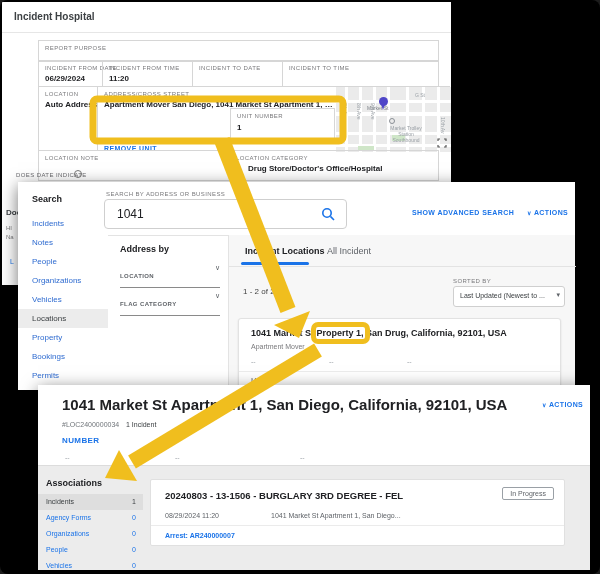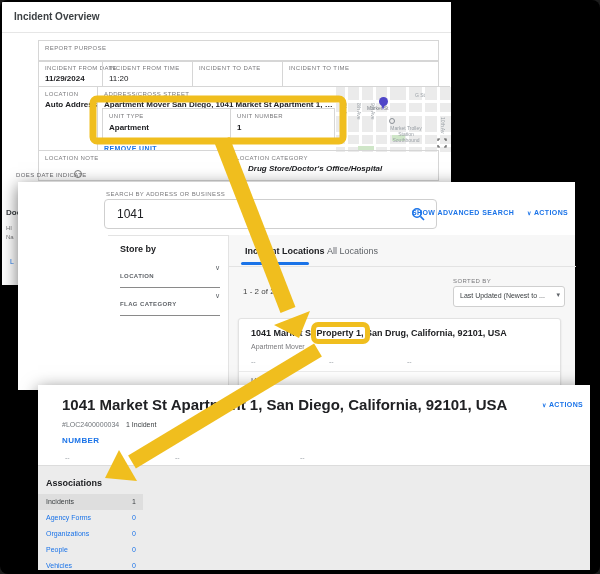--- a/index.html
+++ b/index.html
@@ -22,54 +22,50 @@
   .street-h{position:absolute;background:#fff;left:0;right:0;}
   .street-v{position:absolute;background:#fff;top:0;bottom:0;}
   svg.overlay{position:absolute;left:0;top:0;z-index:60;pointer-events:none;}
 </style>
 </head>
 <body>
 
 <div id="stage">
 
   <div class="win" style="left:2px;top:2px;width:449px;height:283px;">
-    <div class="abs" style="left:12px;top:9px;font-size:10px;font-weight:bold;color:#3c4043;">Incident Overview</div>
+    <div class="abs" style="left:12px;top:9px;font-size:10px;font-weight:bold;color:#3c4043;">Incident Hospital</div>
     <div class="abs" style="left:0;top:30px;width:449px;border-top:1px solid #e6e6e6;"></div>
 
     <div class="cell" style="left:36px;top:38px;width:401px;height:21px;">
       <span class="lbl abs" style="left:6px;top:4px;">REPORT PURPOSE</span>
     </div>
 
     <div class="cell" style="left:36px;top:59px;width:65px;height:26px;">
       <span class="lbl abs" style="left:6px;top:3px;">INCIDENT FROM DATE</span>
-      <span class="val abs" style="left:6px;top:12px;font-weight:bold;">11/29/2024</span>
+      <span class="val abs" style="left:6px;top:12px;font-weight:bold;">06/29/2024</span>
     </div>
     <div class="cell" style="left:100px;top:59px;width:91px;height:26px;">
       <span class="lbl abs" style="left:6px;top:3px;">INCIDENT FROM TIME</span>
-      <span class="val abs" style="left:6px;top:12px;font-weight:normal;">11:20</span>
+      <span class="val abs" style="left:6px;top:12px;font-weight:bold;">11:20</span>
     </div>
     <div class="cell" style="left:190px;top:59px;width:91px;height:26px;">
       <span class="lbl abs" style="left:6px;top:3px;">INCIDENT TO DATE</span>
     </div>
     <div class="cell" style="left:280px;top:59px;width:157px;height:26px;">
       <span class="lbl abs" style="left:6px;top:3px;">INCIDENT TO TIME</span>
     </div>
 
     <div class="cell" style="left:36px;top:84px;width:60px;height:65px;">
       <span class="lbl abs" style="left:6px;top:4px;">LOCATION</span>
       <span class="val abs" style="left:6px;top:13px;font-weight:bold;">Auto Address</span>
     </div>
     <div class="cell" style="left:95px;top:84px;width:353px;height:65px;">
       <span class="lbl abs" style="left:6px;top:4px;">ADDRESS/CROSS STREET</span>
       <span class="val abs" style="left:6px;top:13px;font-weight:bold;width:232px;overflow:hidden;text-overflow:ellipsis;">Apartment Mover San Diego, 1041 Market St Apartment 1, San Die...</span>
 
-      <div class="cell" style="left:4px;top:21px;width:129px;height:33px;background:#fff;">
-        <span class="lbl abs" style="left:6px;top:4px;">UNIT TYPE</span>
-        <span class="val abs" style="left:6px;top:14px;font-weight:bold;">Apartment</span>
-      </div>
       <div class="cell" style="left:132px;top:21px;width:105px;height:33px;background:#fff;">
         <span class="lbl abs" style="left:6px;top:4px;">UNIT NUMBER</span>
         <span class="val abs" style="left:6px;top:14px;font-weight:bold;">1</span>
       </div>
       <span class="blink abs" style="left:6px;top:58px;">REMOVE UNIT</span>
 
       <div class="abs" style="left:238px;top:0;width:115px;height:65px;background:#ebebeb;overflow:hidden;">
         <div class="street-h" style="top:13px;height:3px;"></div>
         <div class="street-h" style="top:25px;height:4px;"></div>
         <div class="street-h" style="top:45px;height:3px;"></div>
@@ -104,64 +100,78 @@
           </svg>
       </div>
     </div>
 
     <div class="cell" style="left:36px;top:148px;width:192px;height:31px;">
       <span class="lbl abs" style="left:6px;top:4px;">LOCATION NOTE</span>
     </div>
     <div class="cell" style="left:227px;top:148px;width:210px;height:31px;">
       <span class="lbl abs" style="left:6px;top:4px;">LOCATION CATEGORY</span>
       <span class="val abs" style="left:6px;top:13px;font-weight:bold;">0</span>
-      <span class="val abs" style="left:18px;top:13px;font-weight:bold;font-style:italic;">Drug Store/Doctor's Office/Hospital</span>
+      <span class="val abs" style="left:18px;top:13px;font-weight:bold;">Drug Store/Doctor's Office/Hospital</span>
     </div>
 
     <span class="lbl abs" style="left:14px;top:170px;color:#6a6a6e;">DOES DATE INDICATE</span>
     <div class="abs" style="left:72px;top:168px;width:8px;height:8px;border:1px solid #777;border-radius:50%;"></div>
 
     <div class="abs" style="left:4px;top:206px;width:13px;overflow:hidden;font-size:8px;font-weight:bold;color:#3c4043;">Does</div>
     <div class="abs" style="left:4px;top:223px;width:12px;overflow:hidden;font-size:6px;color:#79797c;">HI</div>
     <div class="abs" style="left:4px;top:232px;width:12px;overflow:hidden;font-size:6px;color:#79797c;">Na</div>
     <div class="abs" style="left:8px;top:256px;width:9px;overflow:hidden;font-size:7px;color:#1a73e8;">L</div>
   </div>
 
   <div class="win" style="left:18px;top:182px;width:557px;height:208px;">
 
+    <div class="abs" style="left:0;top:0;width:90px;height:208px;">
+      <div class="abs" style="left:14px;top:12px;font-size:9px;font-weight:bold;color:#202124;">Search</div>
+      <div class="abs" style="left:0;top:32px;width:90px;">
+        <div class="navitem">Incidents</div>
+        <div class="navitem">Notes</div>
+        <div class="navitem">People</div>
+        <div class="navitem">Organizations</div>
+        <div class="navitem">Vehicles</div>
+        <div class="navitem active">Locations</div>
+        <div class="navitem">Property</div>
+        <div class="navitem">Bookings</div>
+        <div class="navitem">Permits</div>
+      </div>
+    </div>
 
     <span class="lbl abs" style="left:88px;top:9px;">SEARCH BY ADDRESS OR BUSINESS</span>
-    <div class="abs" style="left:86px;top:17px;width:333px;height:30px;border:1px solid #cfcfcf;border-radius:4px;background:#fff;">
+    <div class="abs" style="left:86px;top:17px;width:243px;height:30px;border:1px solid #cfcfcf;border-radius:4px;background:#fff;">
       <span style="position:absolute;left:12px;top:7px;font-size:12px;color:#202124;">1041</span>
       <svg style="position:absolute;right:10px;top:7px;" width="15" height="15" viewBox="0 0 15 15">
           <circle cx="6" cy="6" r="4.2" fill="none" stroke="#1a73e8" stroke-width="1.6"></circle>
           <line x1="9.4" y1="9.4" x2="13" y2="13" stroke="#1a73e8" stroke-width="1.6"></line>
         </svg>
     </div>
     <div class="abs blink" style="left:394px;top:27px;">SHOW ADVANCED SEARCH</div>
     <div class="abs blink" style="left:509px;top:27px;">
       <span style="font-size:6px;">∨</span>
       <span>ACTIONS</span>
     </div>
     <div class="abs" style="left:90px;top:53px;width:467px;border-top:1px solid #e3e3e3;"></div>
 
-    <div class="abs" style="left:102px;top:62px;font-size:9px;font-weight:bold;color:#202124;">Store by</div>
+    <div class="abs" style="left:102px;top:62px;font-size:9px;font-weight:bold;color:#202124;">Address by</div>
     <div class="abs" style="left:102px;top:82px;width:100px;border-bottom:1px solid #8a8a8a;padding-bottom:5px;">
       <span class="lbl" style="font-weight:bold;color:#5f6368;">LOCATION</span>
       <span style="position:absolute;right:0;top:0;font-size:7px;color:#5f6368;">∨</span>
     </div>
     <div class="abs" style="left:102px;top:110px;width:100px;border-bottom:1px solid #8a8a8a;padding-bottom:5px;">
       <span class="lbl" style="font-weight:bold;color:#5f6368;">FLAG CATEGORY</span>
       <span style="position:absolute;right:0;top:0;font-size:7px;color:#5f6368;">∨</span>
     </div>
 
     <div class="abs" style="left:210px;top:53px;width:347px;height:155px;background:#f7f7f7;border-left:1px solid #e3e3e3;">
 
       <div class="abs" style="left:16px;top:11px;font-size:9px;font-weight:bold;color:#202124;">Incident Locations</div>
-      <div class="abs" style="left:98px;top:11px;font-size:9px;color:#5f6368;">All Locations</div>
+      <div class="abs" style="left:98px;top:11px;font-size:9px;color:#5f6368;">All Incident</div>
       <div class="abs" style="left:12px;top:27px;width:68px;height:3px;background:#1a73e8;border-radius:2px;"></div>
       <div class="abs" style="left:0;top:31px;width:347px;border-top:1px solid #e3e3e3;"></div>
 
       <div class="abs" style="left:14px;top:52px;font-size:8px;color:#444;">1 - 2 of 2</div>
       <span class="lbl abs" style="left:224px;top:43px;">SORTED BY</span>
       <div class="abs" style="left:224px;top:51px;width:112px;height:21px;border:1px solid #cfcfcf;border-radius:3px;background:#fff;">
         <span style="position:absolute;left:6px;top:5px;font-size:7px;color:#3c4043;white-space:nowrap;">Last Updated (Newest to ...</span>
         <span style="position:absolute;right:4px;top:4px;font-size:7px;color:#5f6368;">▾</span>
       </div>
 
@@ -210,20 +220,31 @@
       </div>
       <div class="assoc-row blue" style="top:76px;">
         <span style="padding-left:8px;">People</span>
         <span class="cnt">0</span>
       </div>
       <div class="assoc-row blue" style="top:92px;">
         <span style="padding-left:8px;">Vehicles</span>
         <span class="cnt">0</span>
       </div>
 
+      <div class="abs" style="left:112px;top:13px;width:415px;height:67px;background:#fff;border:1px solid #e0e0e0;border-radius:2px;">
+        <div class="abs" style="left:14px;top:10px;font-size:9.5px;font-weight:bold;color:#202124;white-space:nowrap;">20240803 - 13-1506 - BURGLARY 3RD DEGREE - FEL</div>
+        <div class="abs" style="right:10px;top:7px;border:1px solid #9aa0a6;border-radius:2px;padding:2px 7px;font-size:7px;color:#5f6368;">In Progress</div>
+        <span class="abs" style="left:14px;top:32px;font-size:7px;color:#5f6368;">08/29/2024 11:20</span>
+        <span class="abs" style="left:120px;top:32px;font-size:7px;color:#5f6368;">1041 Market St Apartment 1, San Diego...</span>
+        <div class="abs" style="left:0;top:45px;width:413px;border-top:1px solid #ebebeb;"></div>
+        <div class="abs" style="left:14px;top:52px;font-size:7px;font-weight:bold;color:#1a73e8;">
+          <span>Arrest:</span>
+          <span>AR240000007</span>
+        </div>
+      </div>
     </div>
   </div>
 
   <svg class="overlay" width="600" height="574" viewBox="0 0 600 574">
 
     <rect x="93" y="99" width="250" height="42" rx="4" fill="none" stroke="#F0BE1E" stroke-width="7"></rect>
 
     <g>
       <line x1="222" y1="140" x2="288" y2="310" stroke="#F0BE1E" stroke-width="16"></line>
       <polygon points="299,338 310,311 274,325" fill="#F0BE1E"></polygon>

